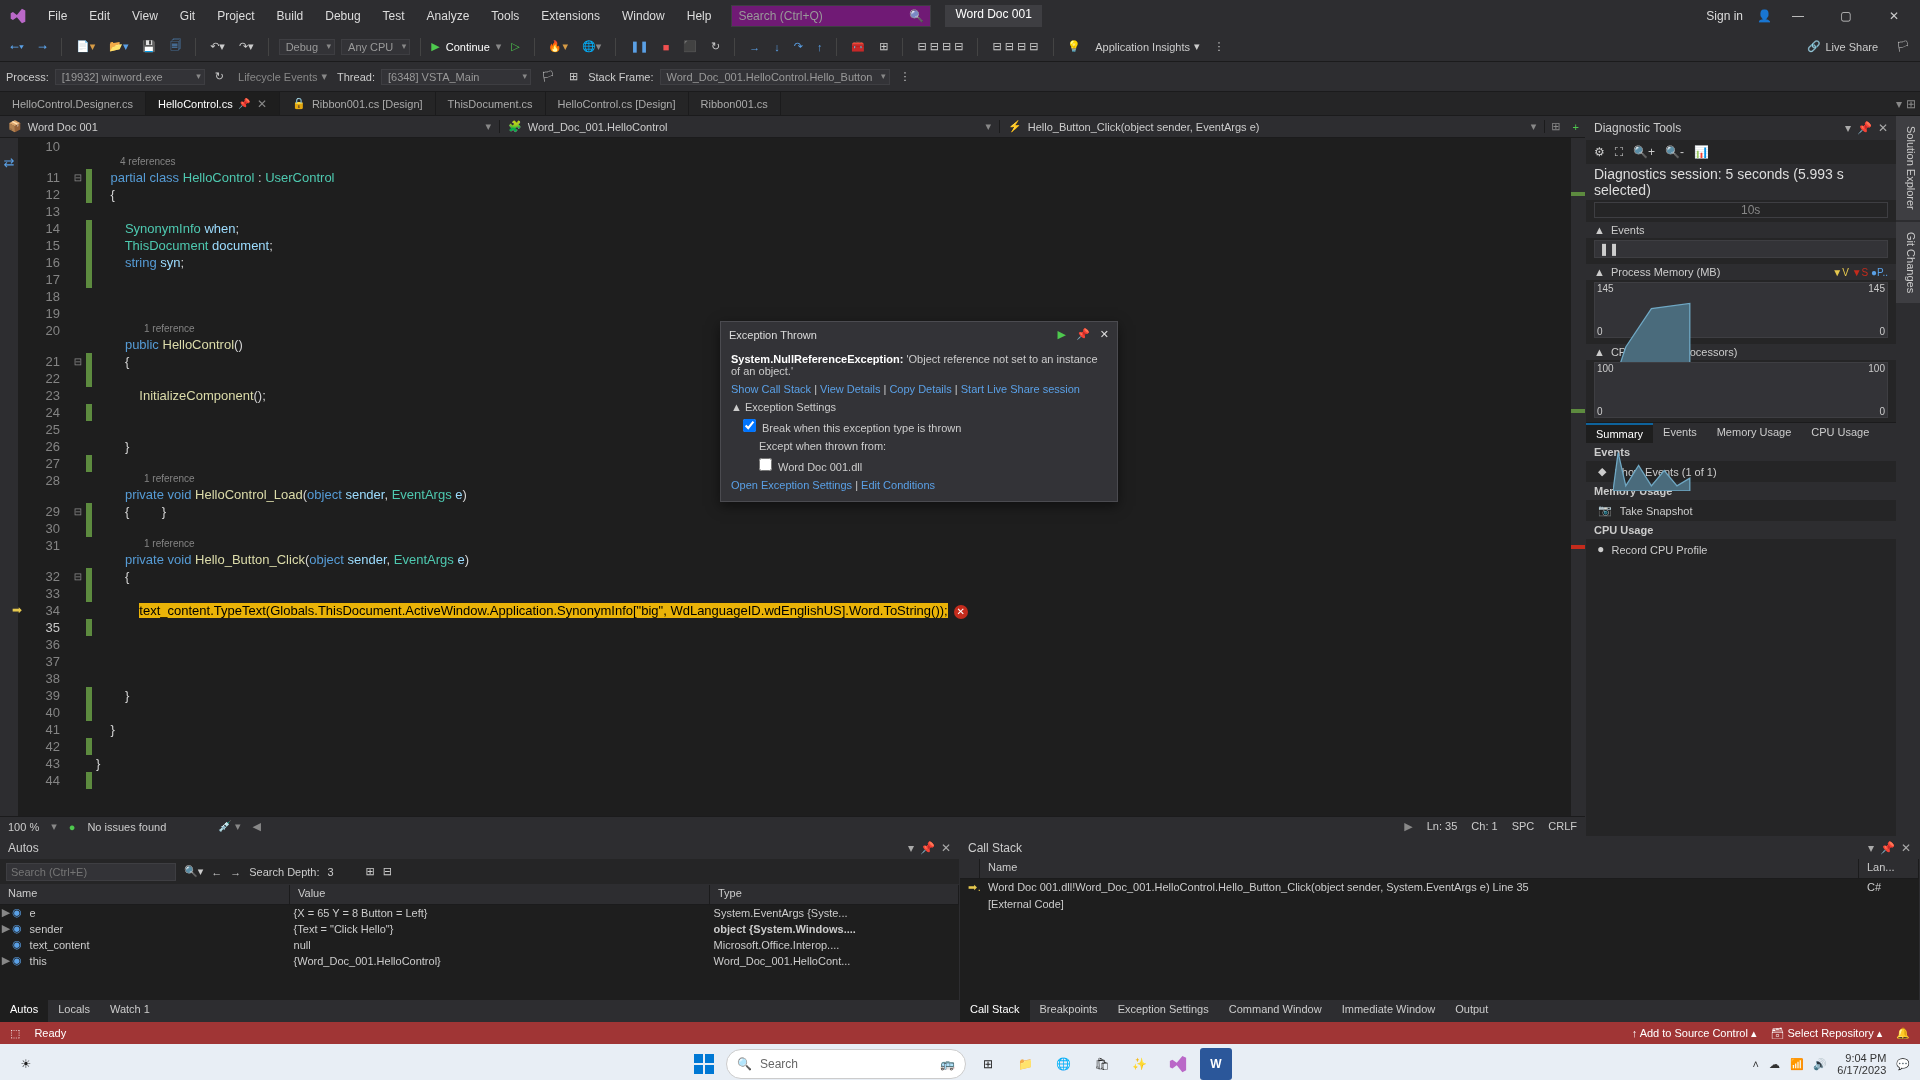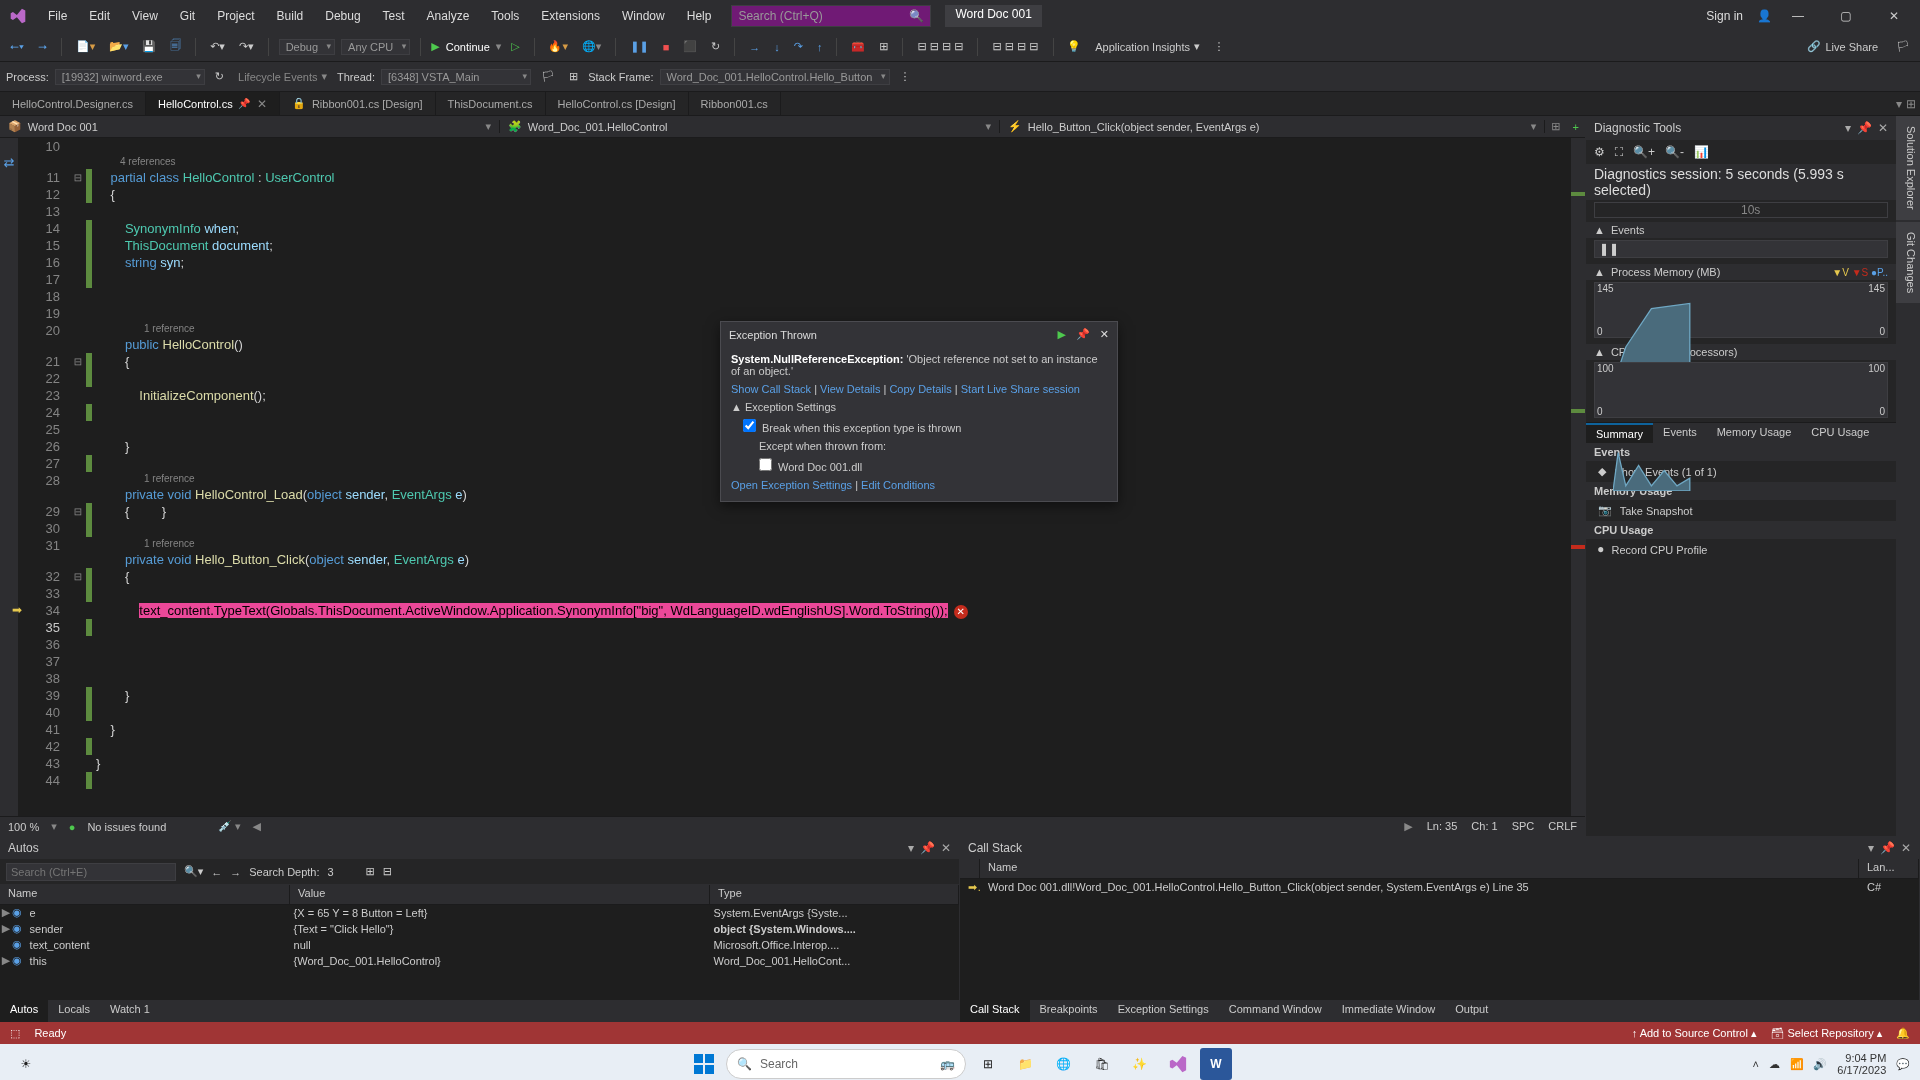--- a/index.html
+++ b/index.html
@@ -64,21 +64,21 @@
 .code { flex: 1; padding-left: 4px; position: relative; }
 .code .line { height: 17px; line-height: 17px; white-space: pre; position: relative; }
 .codelens { color: #848484; font-size: 10px; height: 14px; line-height: 14px; padding-left: 4px; }
 .kw { color: #569cd6; }
 .type { color: #4ec9b0; }
 .str { color: #d69d85; }
 .ident { color: #dcdcaa; }
 .var { color: #9cdcfe; }
 .plain { color: #d4d4d4; }
 .box { background: #5b5329; border: 1px solid #888; }
-.hl { background: #ec4899; color: #000; }
+.hl { background: #eab308; color: #000; }
 .hl .kw, .hl .type, .hl .ident, .hl .plain, .hl .str, .hl .var { color: #000; }
 .redcircle { display:inline-flex; width:14px; height:14px; background:#c42b1c; color:#fff; border-radius:50%; align-items:center; justify-content:center; font-size:10px; margin-left:6px; vertical-align:middle;}
 .arrow-indicator { position: absolute; left: -84px; color: #e6c84e; font-size: 12px; }
 
 
 .overview { width: 14px; background: #2d2d30; position: relative; }
 .overview .mark { position: absolute; right: 0; width: 100%; height: 4px; }
 
 
 .exception { position: absolute; left: 628px; top: 0; transform: translateY(183px); width: 398px; background: #333337; border: 1px solid #4b4b50; color: #ccc; font-family: "Segoe UI"; font-size: 11px; z-index: 50; box-shadow: 0 4px 12px rgba(0,0,0,.5); }
@@ -689,20 +689,21 @@
       <div class="c" style="width:60px;">Lan...</div>
     </div>
     <div class="rows">
       <div class="row">
           <div class="c" style="width:20px; color:#e6c84e;">➡</div>
           <div class="c" style="flex:1;">Word Doc 001.dll!Word_Doc_001.HelloControl.Hello_Button_Click(object sender, System.EventArgs e) Line 35</div>
           <div class="c" style="width:60px;">C#</div>
         </div>
       <div class="row">
           <div class="c" style="width:20px;"></div>
+          <div class="c" style="flex:1;">[External Code]</div>
           <div class="c" style="width:60px;"></div>
         </div>
     </div>
     <div class="tabs">
       <div class="t active">Call Stack</div>
       <div class="t">Breakpoints</div>
       <div class="t">Exception Settings</div>
       <div class="t">Command Window</div>
       <div class="t">Immediate Window</div>
       <div class="t">Output</div>

